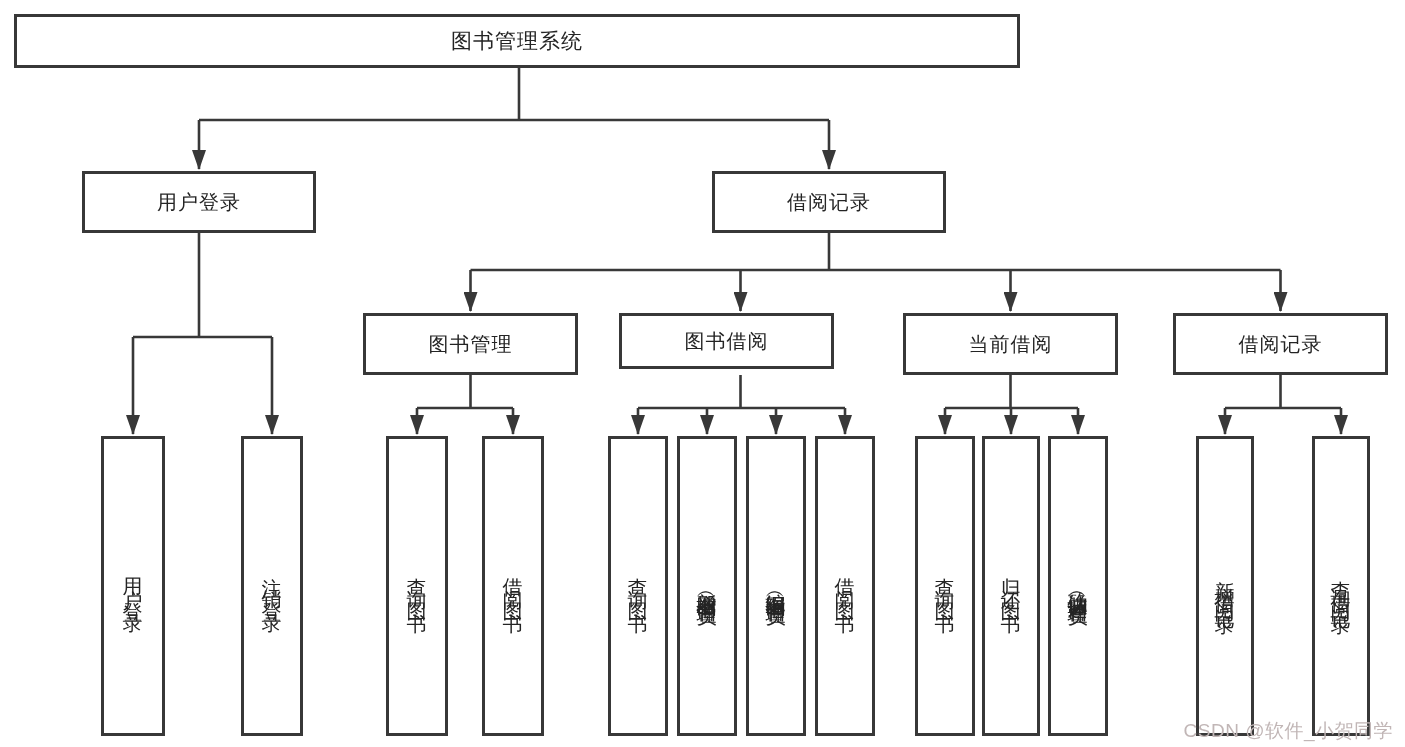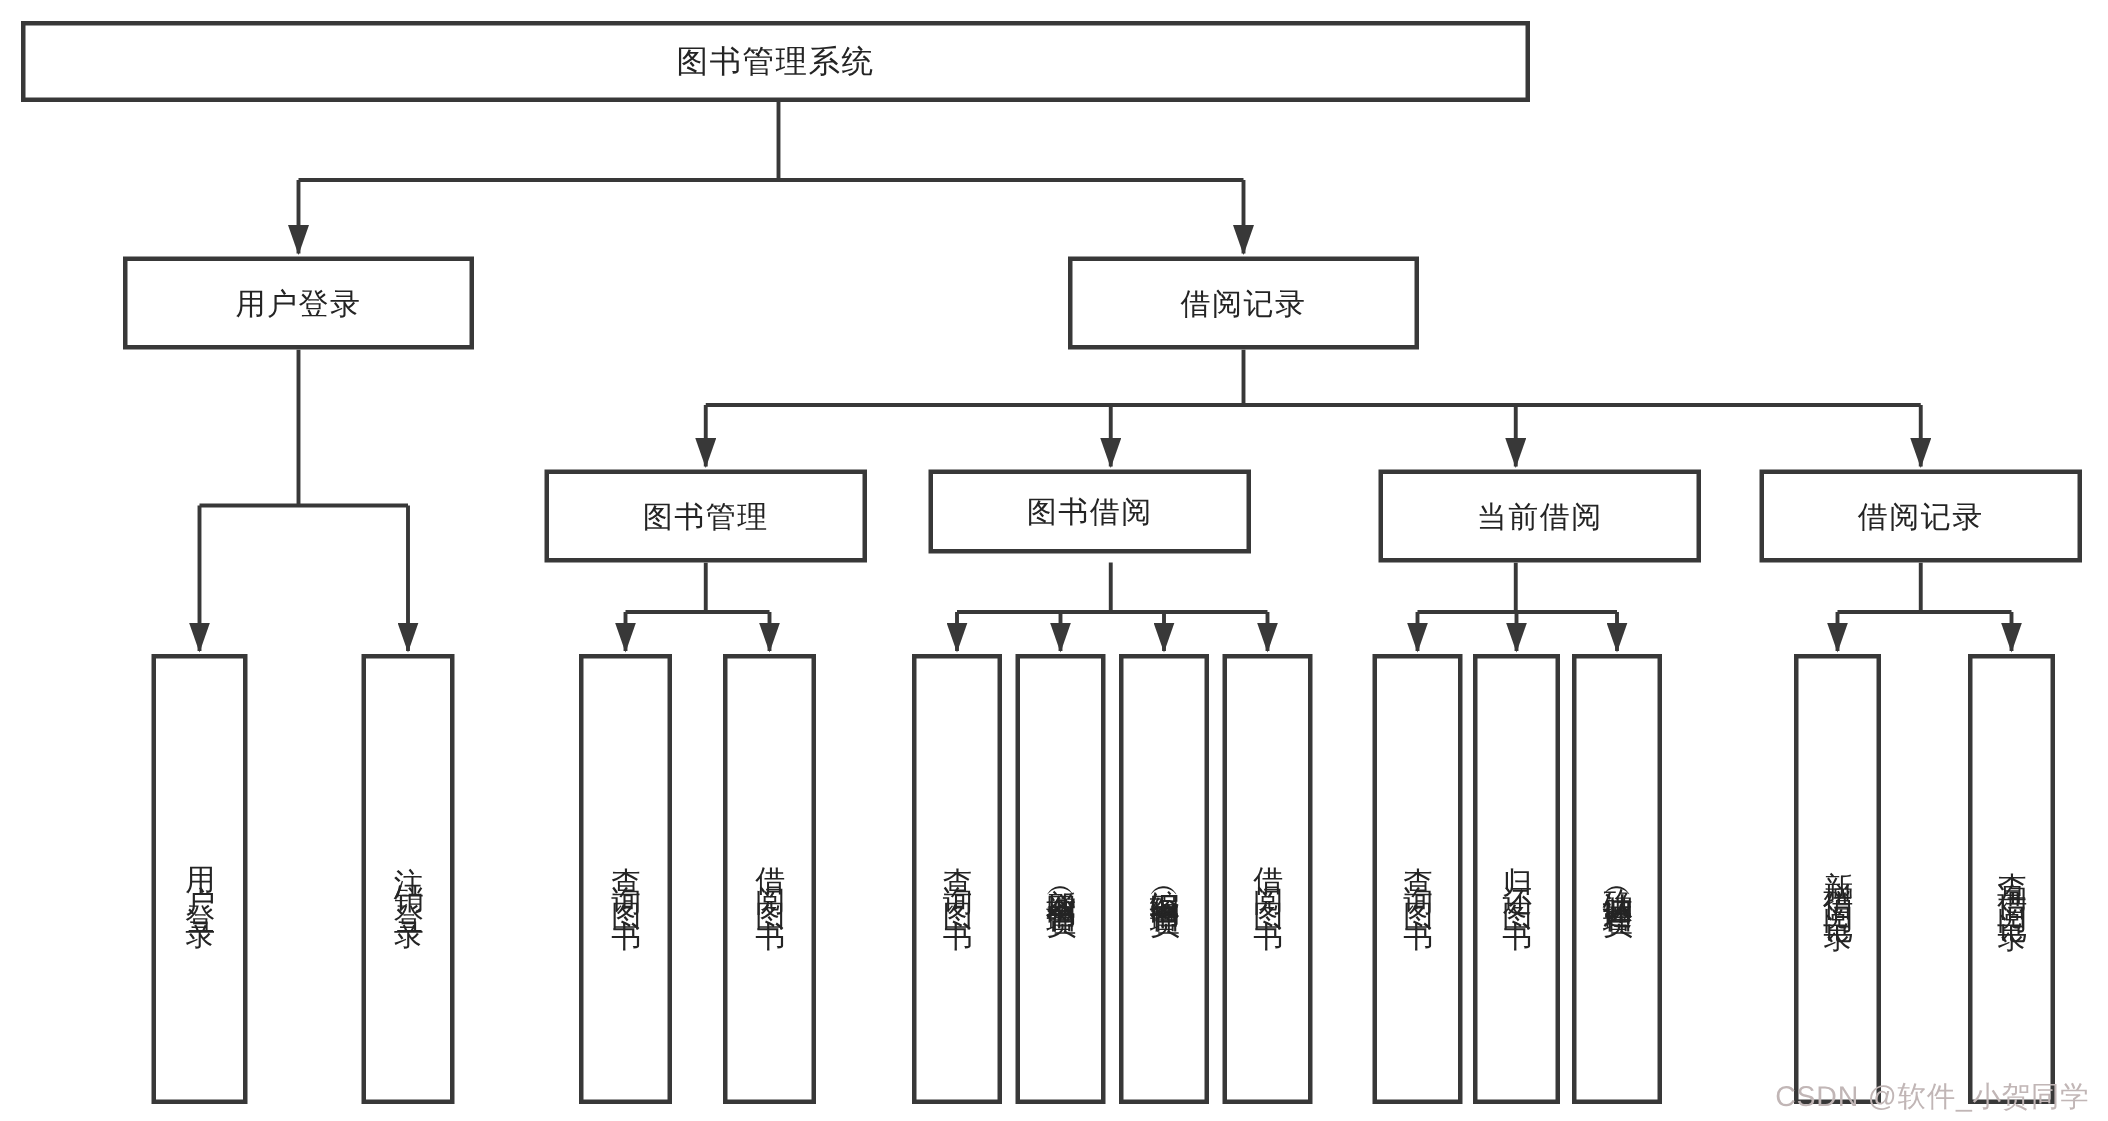--- a/index.html
+++ b/index.html
@@ -128,21 +128,21 @@
     </g>
   </svg>
 
   <div class="hbox root-box" style="left:14px; top:14px; width:1006px; height:54px;">图书管理系统</div>
 
   <div class="hbox" style="left:82px; top:171px; width:234px; height:62px;">用户登录</div>
   <div class="hbox" style="left:712px; top:171px; width:234px; height:62px;">借阅记录</div>
 
   <div class="hbox" style="left:363px; top:313px; width:215px; height:62px;">图书管理</div>
   <div class="hbox" style="left:619px; top:313px; width:215px; height:56px;">图书借阅</div>
-  <div class="hbox" style="left:903px; top:313px; width:215px; height:62px;margin-left:16px;">当前借阅</div>
+  <div class="hbox" style="left:903px; top:313px; width:215px; height:62px;">当前借阅</div>
   <div class="hbox" style="left:1173px; top:313px; width:215px; height:62px;">借阅记录</div>
 
   <div class="vbox ls-wide" style="left:101px; top:436px; width:64px; height:300px;">
     <span>用户登录</span>
   </div>
   <div class="vbox ls-wide" style="left:241px; top:436px; width:62px; height:300px;">
     <span>注销登录</span>
   </div>
 
   <div class="vbox ls-wide" style="left:386px; top:436px; width:62px; height:300px;">

